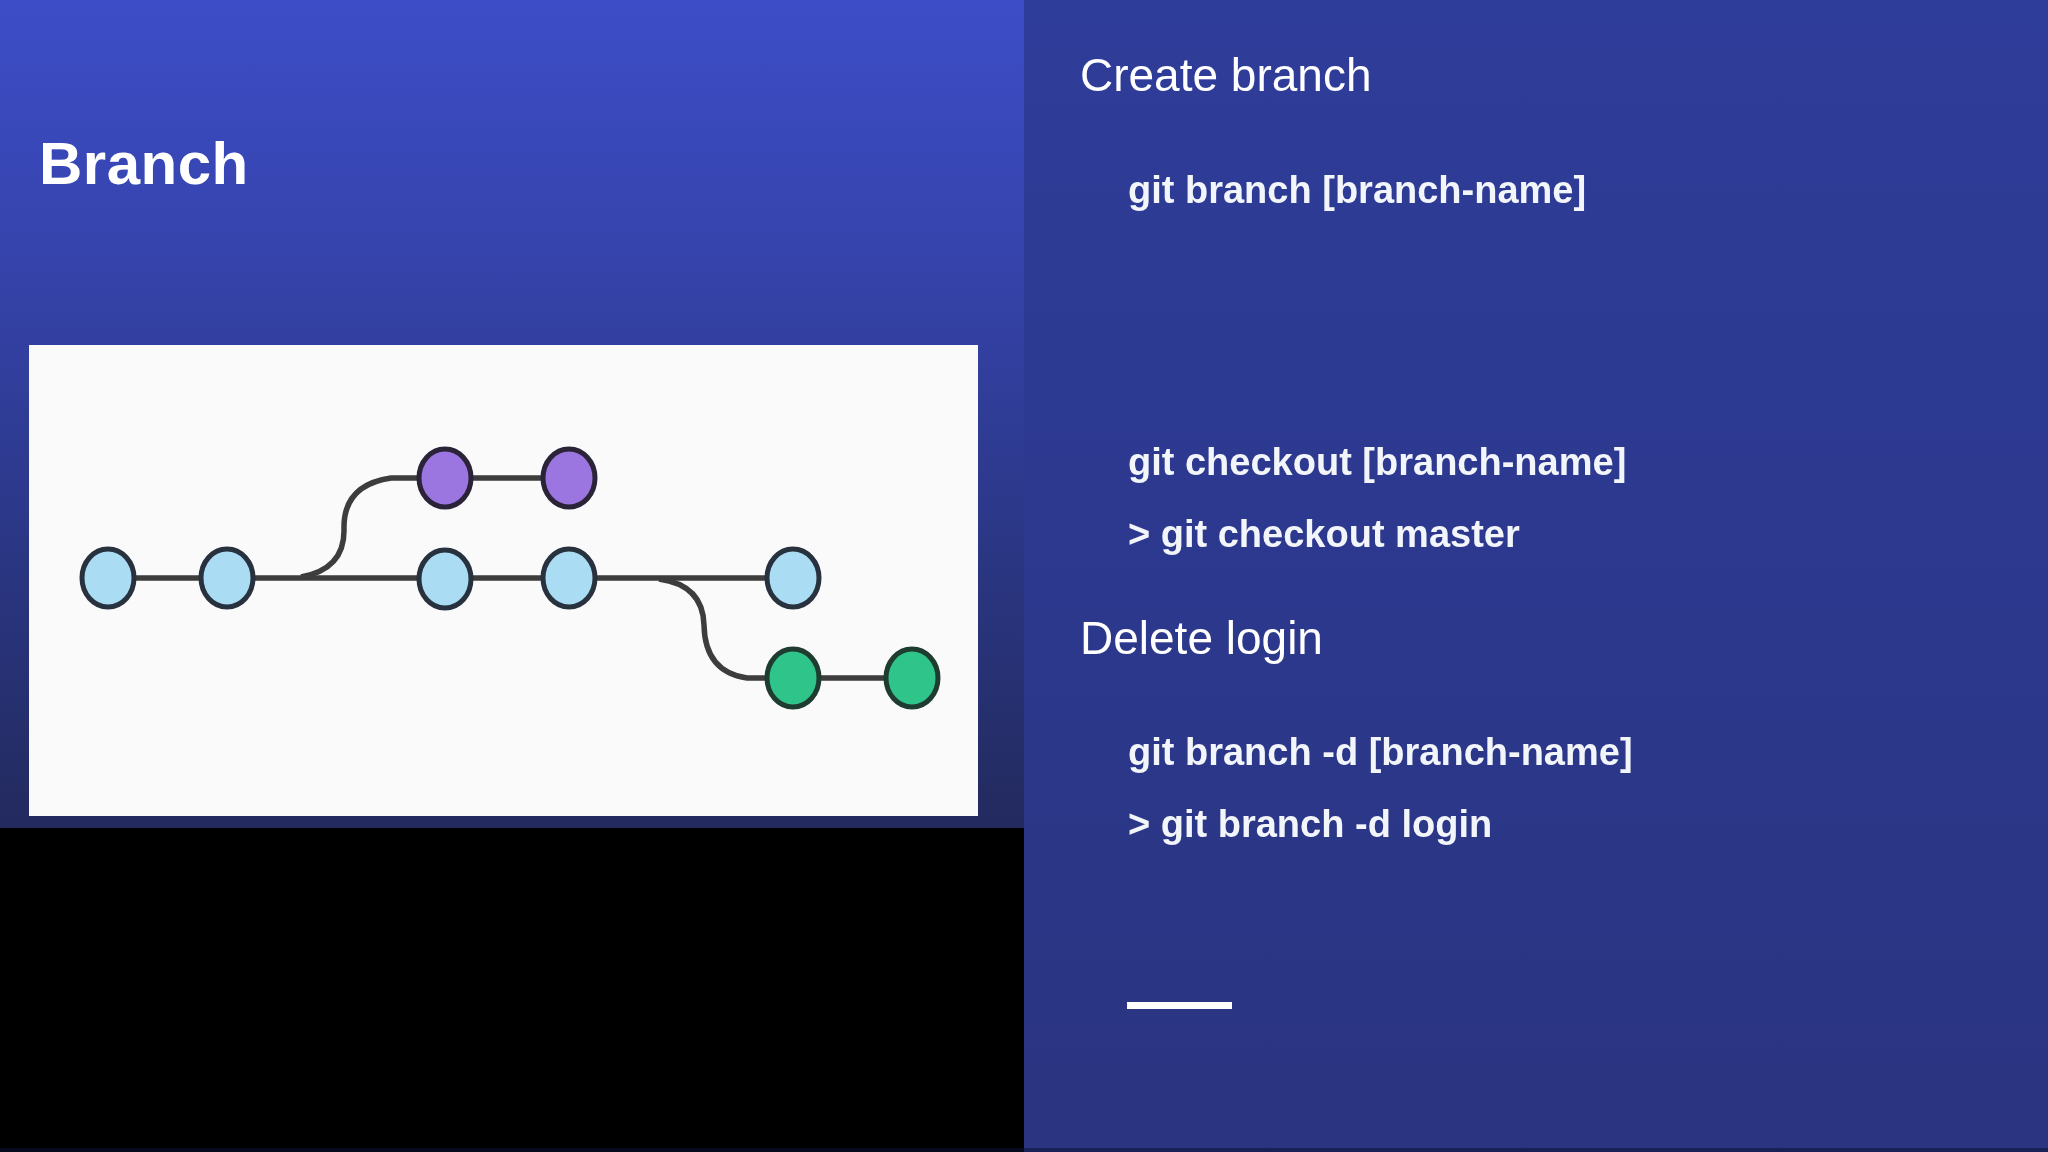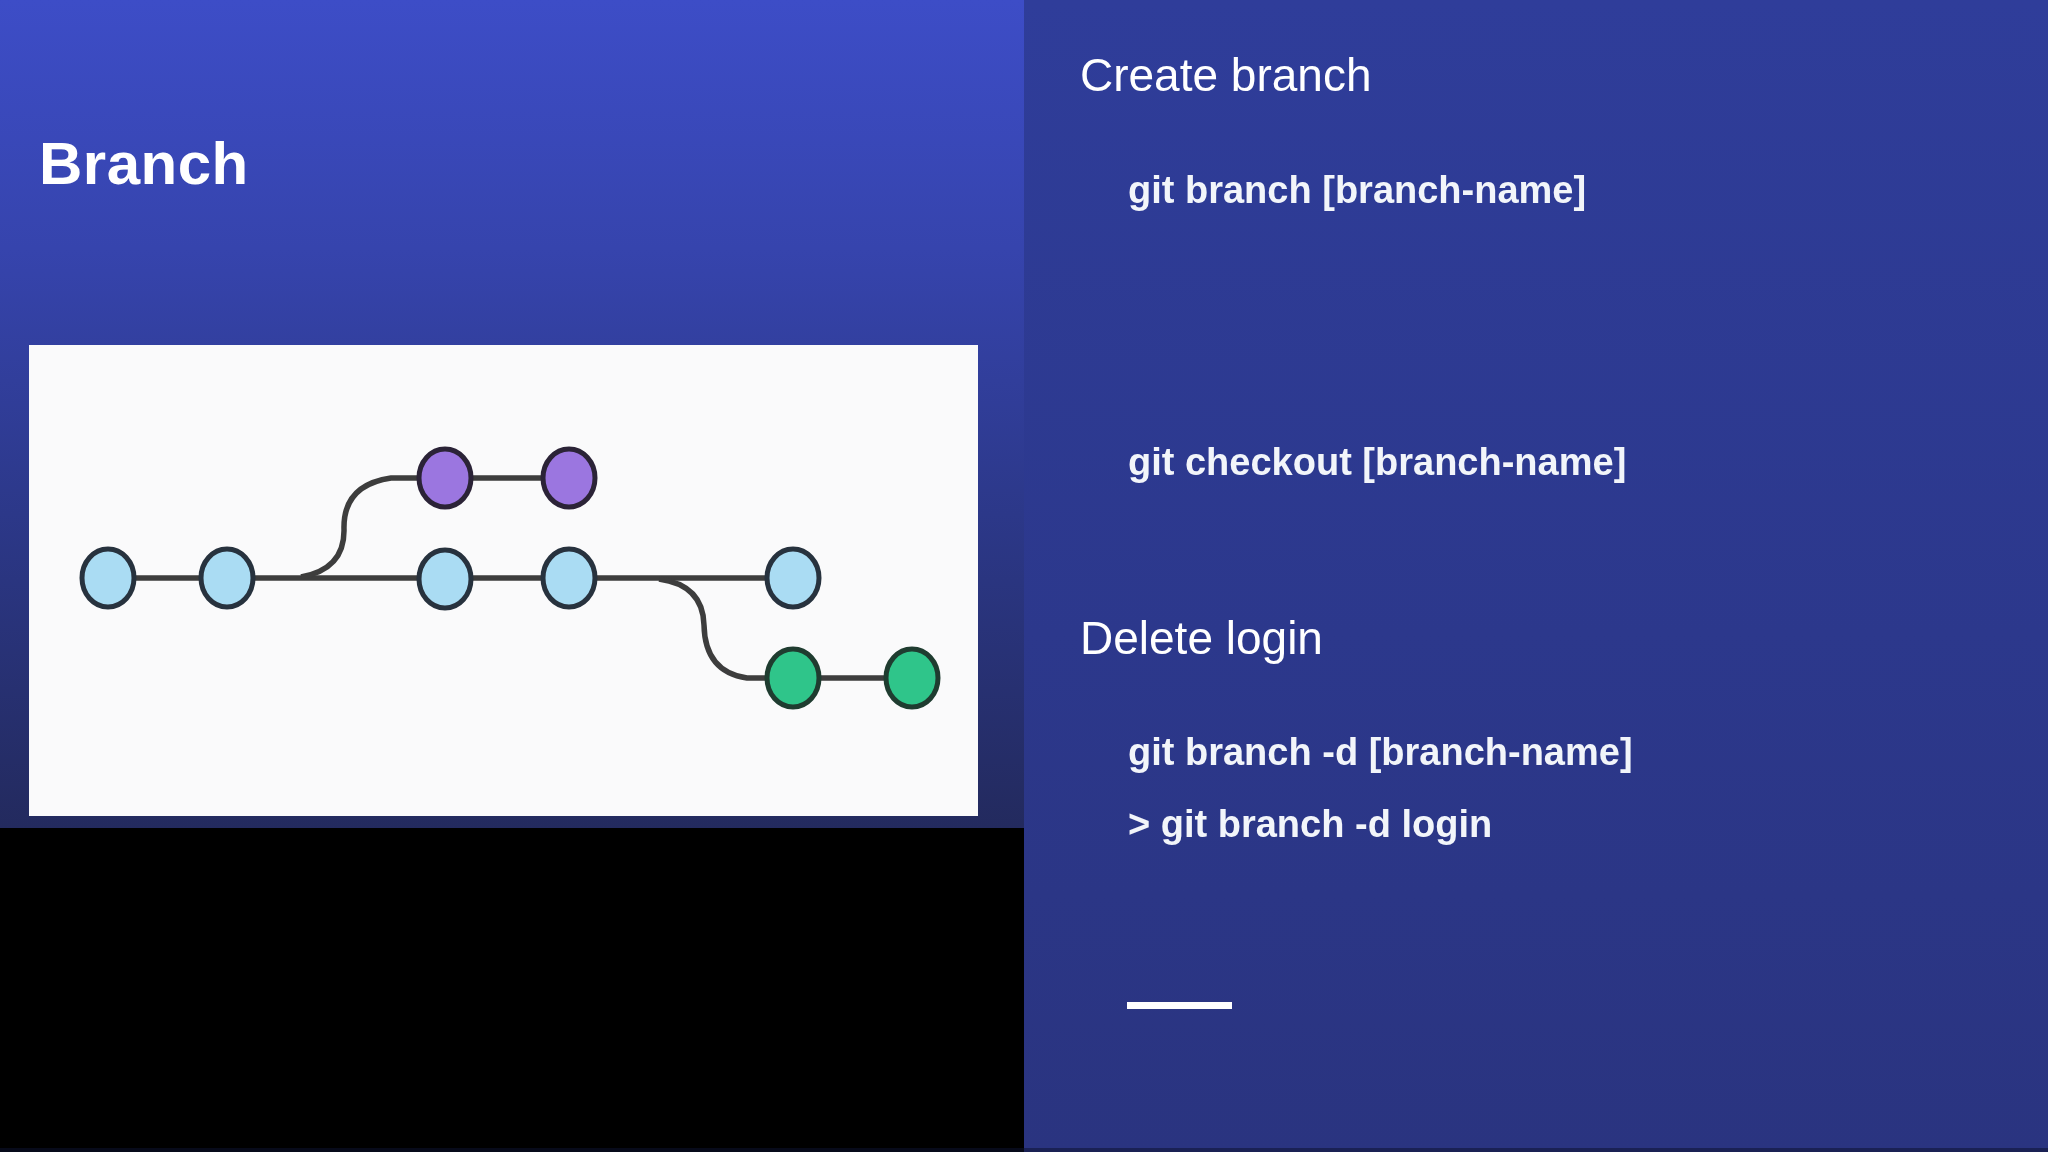--- a/index.html
+++ b/index.html
@@ -95,20 +95,21 @@
         </svg>
     </div>
   </div>
 
   <div class="panel-right">
 
     <div class="sec-heading" style="top:52px">Create branch</div>
     <div class="sec-cmd" style="top:168px">git branch [branch-name]</div>
 
     <div class="sec-cmd" style="top:440px">git checkout [branch-name]</div>
+    <div class="sec-cmd" style="top:512px">&gt; git checkout master</div>
 
     <div class="sec-heading" style="top:615px">Delete login</div>
     <div class="sec-cmd" style="top:802px">&gt; git branch -d login</div>
     <div class="sec-cmd" style="top:730px">git branch -d [branch-name]</div>
 
     <div class="underscore-divider"></div>
   </div>
 
   <div class="bottom-edge"></div>
 </div>

